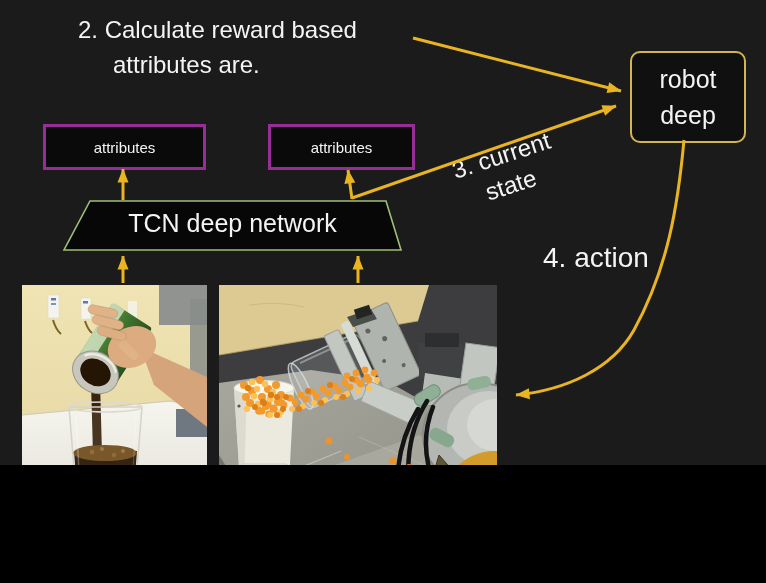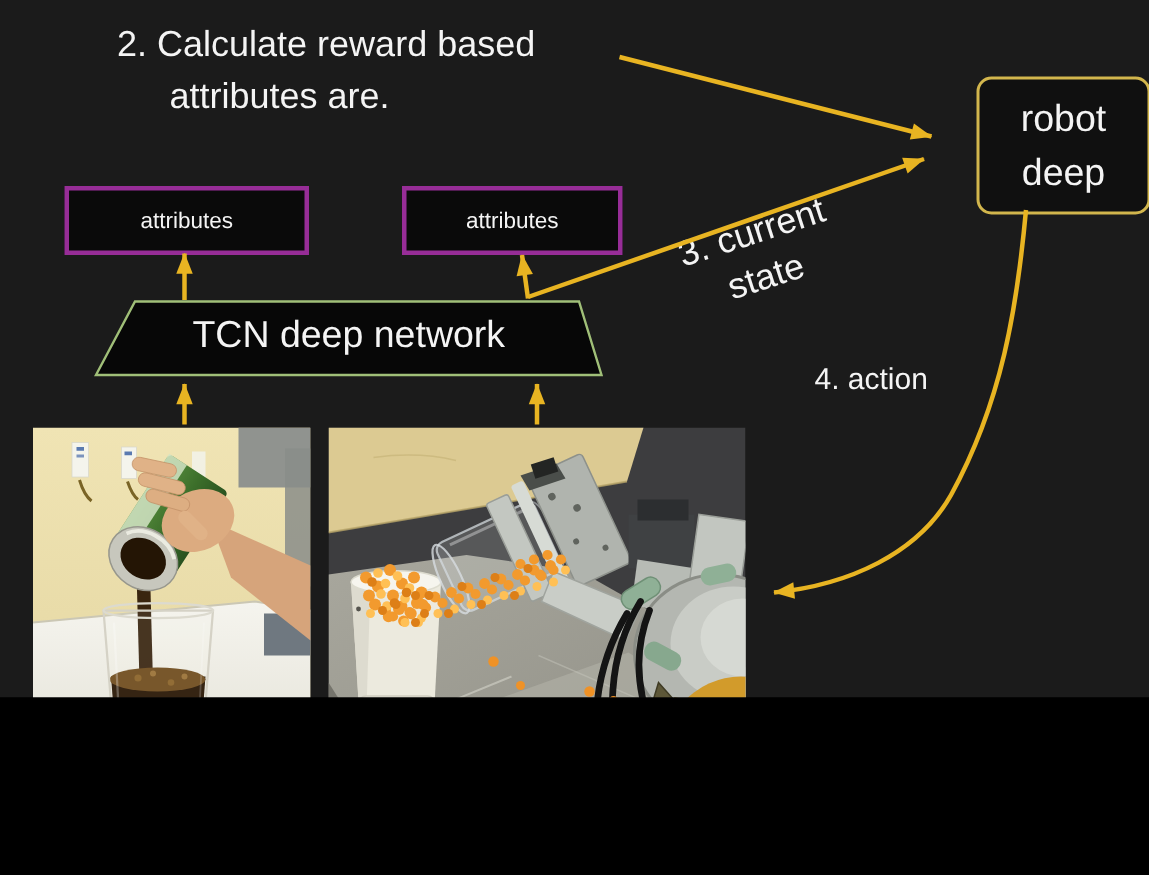--- a/index.html
+++ b/index.html
@@ -16,21 +16,21 @@
   }
   #attr-left{left:43px;top:124px;width:157px;height:40px;border:3px solid #972d97;}
   #attr-right{left:268px;top:124px;width:141px;height:40px;border:3px solid #972d97;}
   #trap-svg{position:absolute;left:55px;top:195px;}
   #network-label{left:64px;top:209px;width:337px;text-align:center;font-size:25px;white-space:nowrap;}
   #agent{
     left:630px;top:51px;width:112px;height:88px;border:2px solid #d2b64d;border-radius:10px;
     flex-direction:column;font-size:25px;line-height:36px;background:#101010;
   }
   #step3{left:426px;top:139px;width:160px;transform:rotate(-18deg);font-size:24px;line-height:31px;text-align:center;}
-  #step4{left:543px;top:242px;font-size:20px;}
+  #step4{left:543px;top:242px;font-size:28px;}
   #step1{left:151px;top:538px;font-size:26px;}
   .photo{position:absolute;filter:blur(0.4px);}
   #photo-left{left:22px;top:285px;}
   #photo-right{left:219px;top:285px;}
   #arrow-layer{position:absolute;left:0;top:0;pointer-events:none;}
 </style>
 </head>
 <body>
 
 <div class="stage">
@@ -45,21 +45,21 @@
   </div>
   <div class="nodebox" id="attr-right">
     <span>attributes</span>
   </div>
 
   <svg id="trap-svg" width="356" height="62" viewBox="0 0 356 62">
     <polygon points="35,6 331,6 346,55 9,55" fill="#070707" stroke="#a0bf78" stroke-width="1.6"></polygon>
   </svg>
   <div class="txt" id="network-label">TCN deep network</div>
 
-  <div class="nodebox" id="agent" style="display:flex;margin-left:21px;">
+  <div class="nodebox" id="agent" style="display:flex;">
     <div>robot</div>
     <div>deep</div>
   </div>
 
   <div class="txt" id="step3">
     <div>3. current</div>
     <div>state</div>
   </div>
 
   <div class="txt" id="step4">4. action</div>

